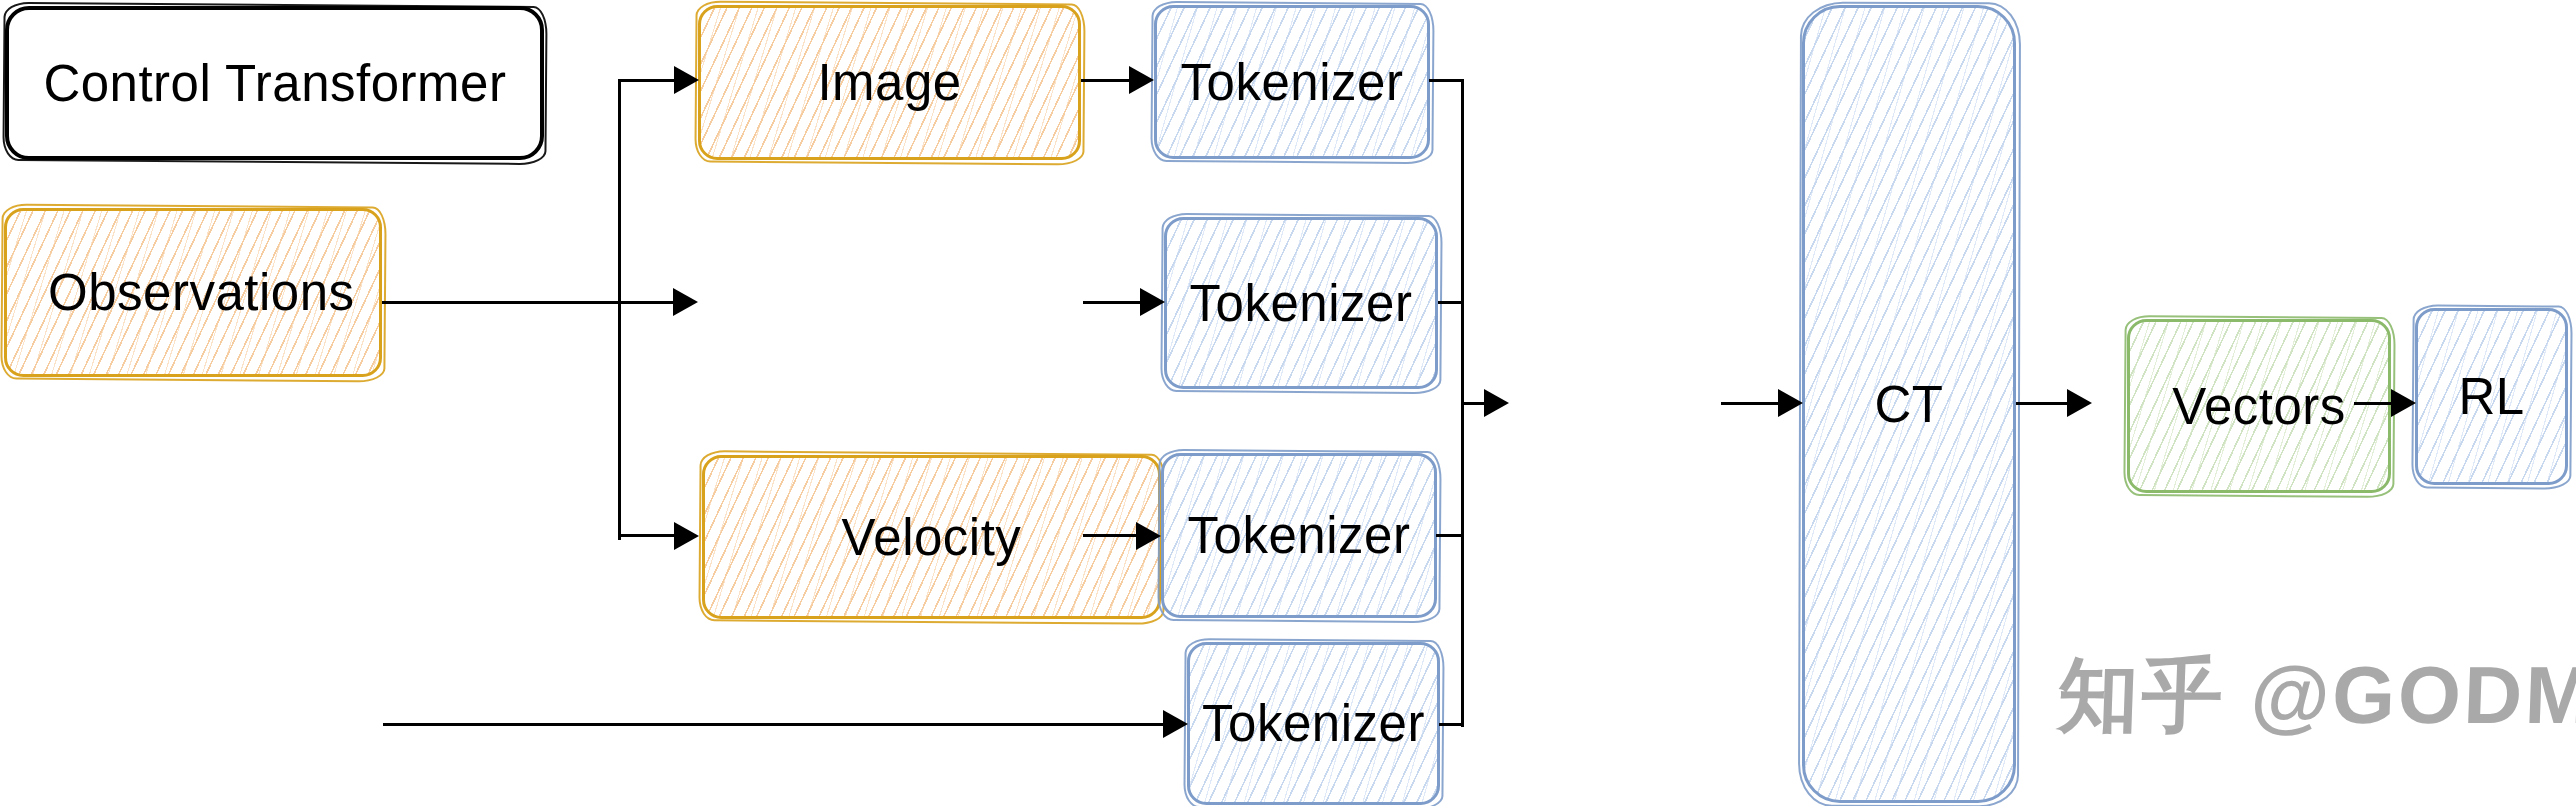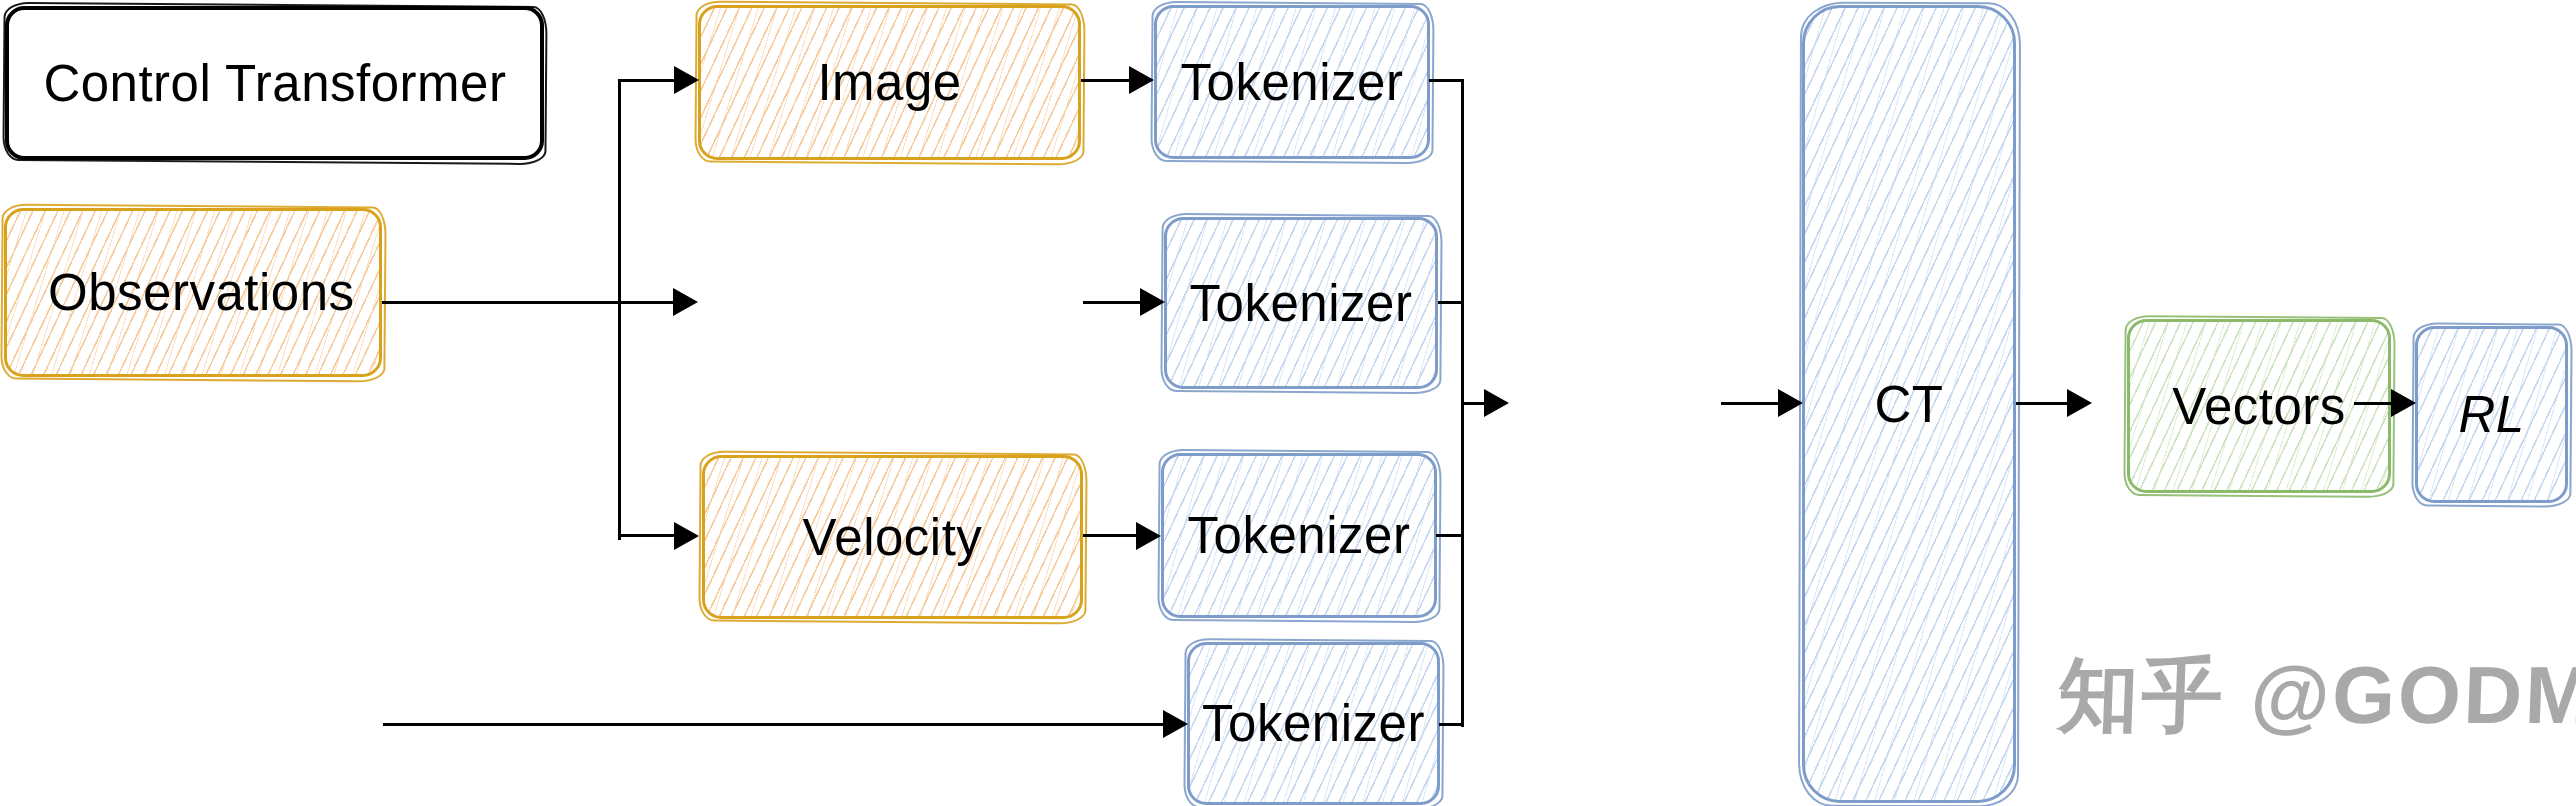--- a/index.html
+++ b/index.html
@@ -63,32 +63,32 @@
     position:absolute;left:2058px;top:642px;
     font-size:81px;font-weight:bold;color:var(--watermark,#A9A9A9);
     letter-spacing:2.7px;white-space:nowrap;transform:skewX(-2deg);
   }
 </style>
 </head>
 <body>
 
 <div id="canvas">
 
-  <div class="node sketch c-black" style="left:5.4px;top:6.4px;width:539px;height:154px;">
+  <div class="node sketch c-black" style="left:5.4px;top:6.4px;width:539px;height:154px;border-radius:24px;">
     <span class="lbl">Control Transformer</span>
   </div>
 
   <div class="node sketch c-orange" style="left:4.3px;top:208px;width:378px;height:169px;padding-left:16px;">
     <span class="lbl">Observations</span>
   </div>
 
   <div class="node sketch c-orange" style="left:698px;top:5.4px;width:383px;height:155px;text-align:right;">
     <span class="lbl">Image</span>
   </div>
-  <div class="node sketch c-orange" style="left:702px;top:455px;width:381px;height:164px;">
+  <div class="node sketch c-orange" style="left:702px;top:455px;width:459px;height:164px;">
     <span class="lbl">Velocity</span>
   </div>
 
   <div class="node sketch c-blue" style="left:1154px;top:5.4px;width:276px;height:154px;">
     <span class="lbl">Tokenizer</span>
   </div>
   <div class="node sketch c-blue" style="left:1164px;top:217px;width:274px;height:172px;">
     <span class="lbl">Tokenizer</span>
   </div>
   <div class="node sketch c-blue" style="left:1161px;top:453px;width:276px;height:165px;">
@@ -97,21 +97,21 @@
   <div class="node sketch c-blue" style="left:1187px;top:642px;width:253px;height:163px;">
     <span class="lbl">Tokenizer</span>
   </div>
 
   <div class="node sketch tall c-blue" style="left:1802px;top:5.4px;width:214px;height:798px;">
     <span class="lbl">CT</span>
   </div>
   <div class="node sketch c-green" style="left:2091px;top:319px;width:264px;height:174px;">
     <span class="lbl">Vectors</span>
   </div>
-  <div class="node sketch c-blue" style="left:2415px;top:326px;width:153px;height:177px;font-style:italic;">
+  <div class="node sketch c-blue" style="left:2415px;top:308px;width:153px;height:177px;">
     <span class="lbl">RL</span>
   </div>
 
   <div class="hl" style="left:382px;top:301px;width:295px;"></div>
   <div class="ah" style="left:673px;top:288px;"></div>
 
   <div class="vl" style="left:618px;top:79px;height:461px;"></div>
 
   <div class="hl" style="left:618px;top:79px;width:59px;"></div>
   <div class="ah" style="left:674px;top:66px;"></div>

